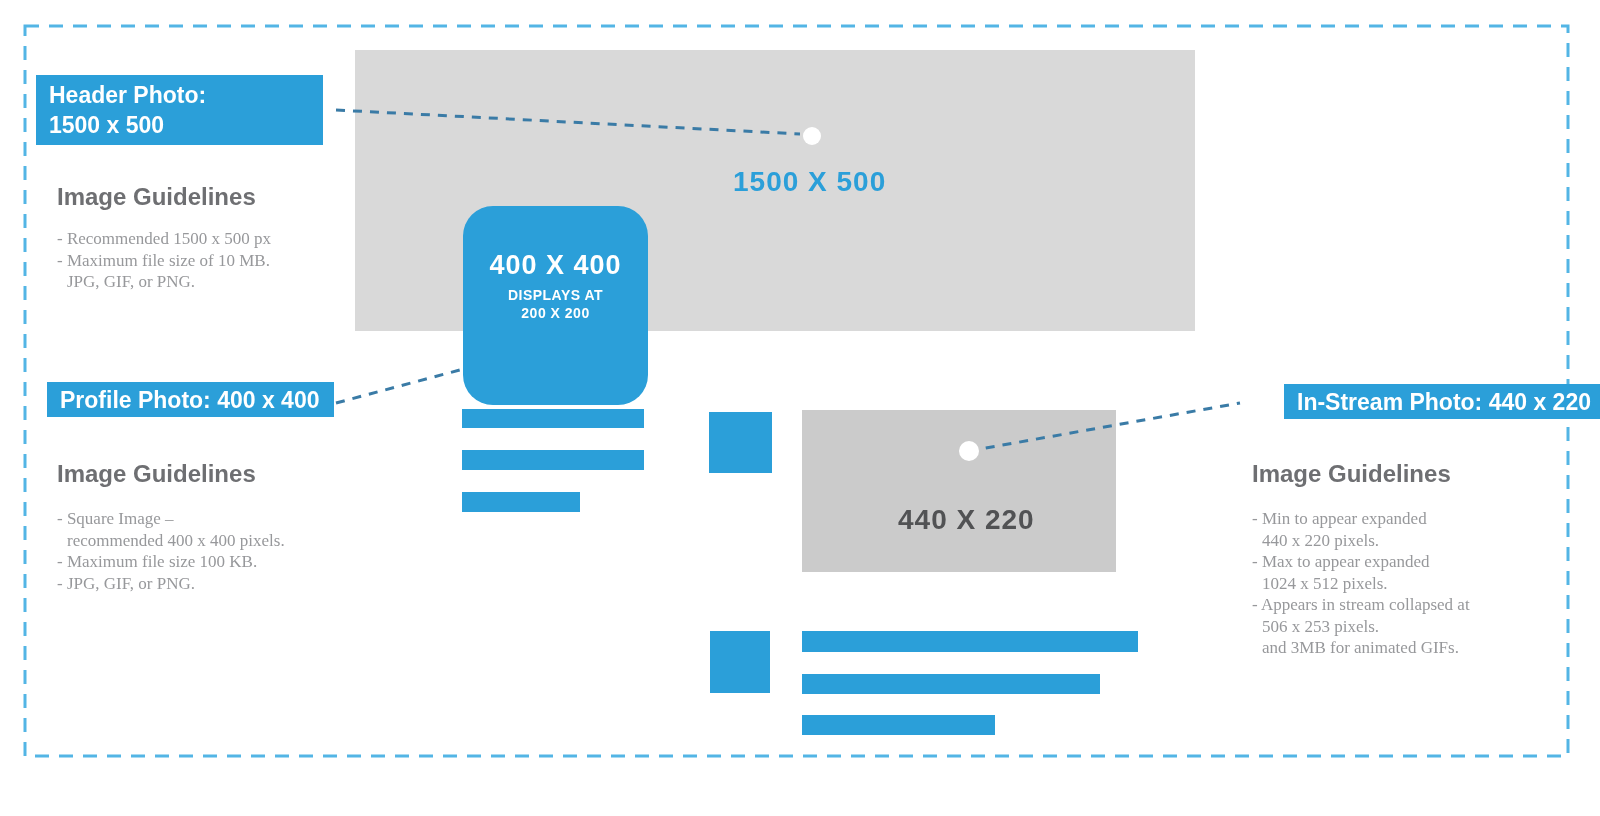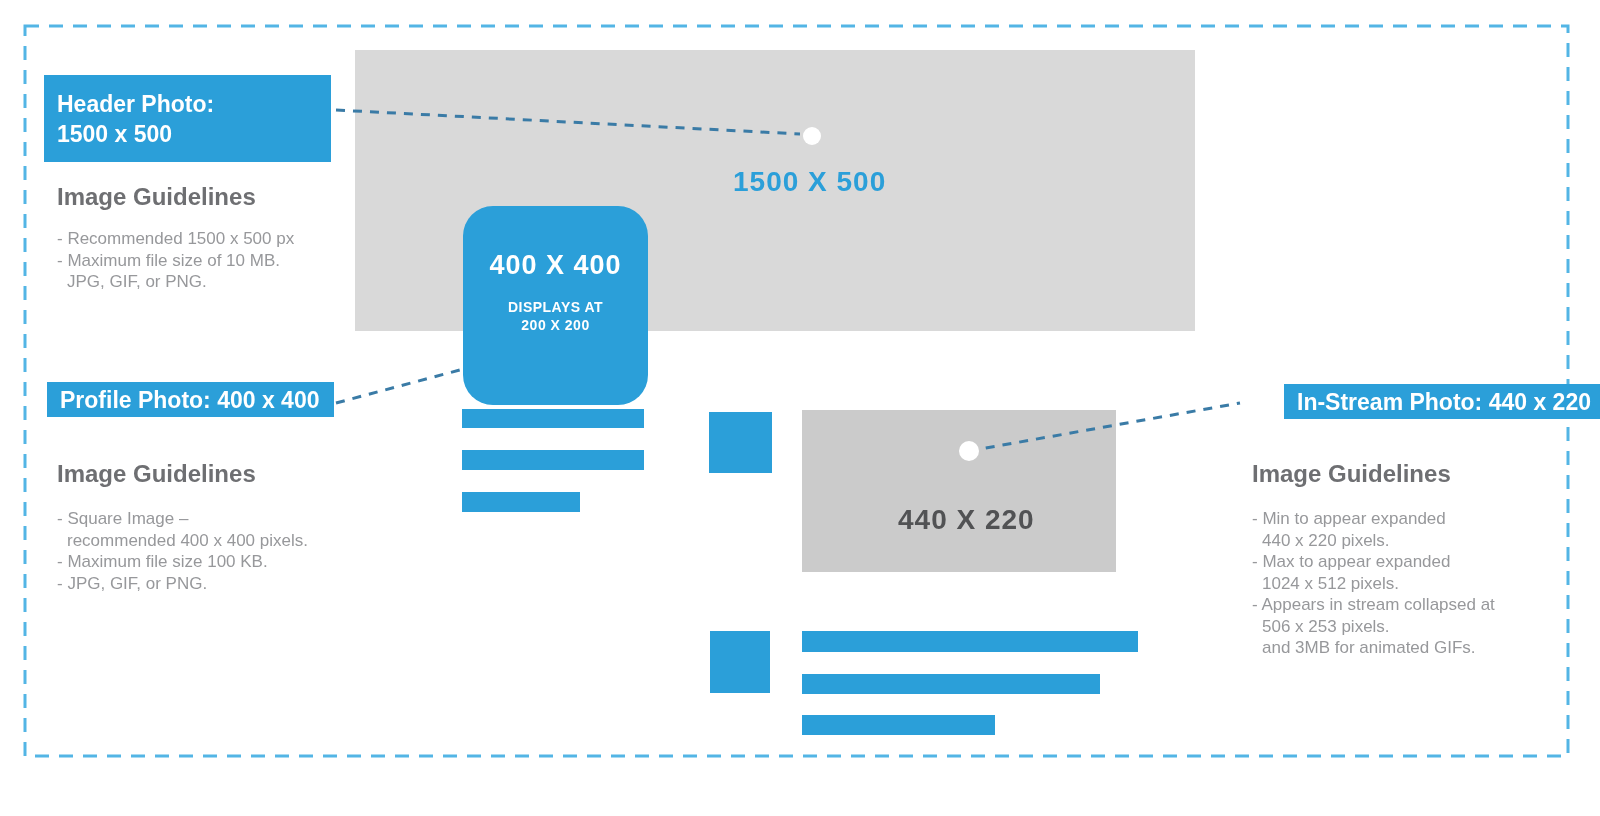--- a/index.html
+++ b/index.html
@@ -22,29 +22,29 @@
   .canvas-label-blue{
     color:var(--accent,#2B9FD9);font-weight:700;font-size:28px;letter-spacing:1px;
   }
   .canvas-label-dark{
     color:var(--photo-label-gray,#515254);font-weight:700;font-size:28px;letter-spacing:1px;margin-top:26px;
   }
   .guide-title{
     color:var(--heading-gray,#6E6F72);font-weight:700;font-size:24px;
   }
   .guide-list{
-    color:var(--body-gray,#97989B);font-size:17px;line-height:21.5px;
+    color:var(--body-gray,#97989B);font-size:17px;line-height:21.5px;font-family:Liberation Serif, serif;
   }
   .g-line.indent{margin-left:10px;}
   .profile-square{
     background:var(--accent,#2B9FD9);border-radius:30px;color:#ffffff;text-align:center;
     box-sizing:border-box;padding-top:44px;
   }
   .ps-size{font-size:27px;font-weight:700;letter-spacing:1px;}
-  .ps-sub{font-size:14px;font-weight:700;letter-spacing:0.5px;margin-top:18px;}
+  .ps-sub{font-size:14px;font-weight:700;letter-spacing:0.5px;margin-top:6px;}
   .ps-sub2{font-size:14px;font-weight:700;letter-spacing:0.5px;margin-top:2px;}
   .bar{background:var(--accent,#2B9FD9);position:absolute;}
   .sq{background:var(--accent,#2B9FD9);position:absolute;}
 </style>
 </head>
 <body>
 
 <div class="canvas">
 
   <div class="abs gray-canvas" style="left:355px;top:50px;width:840px;height:281px;"></div>
@@ -62,21 +62,21 @@
     <circle class="dot" cx="553" cy="345" r="8.5"></circle>
     <circle class="dot" cx="969" cy="451" r="10"></circle>
   </svg>
 
   <div class="abs profile-square" style="left:463px;top:206px;width:185px;height:199px;">
     <div class="ps-size">400 X 400</div>
     <div class="ps-sub">DISPLAYS AT</div>
     <div class="ps-sub2">200 X 200</div>
   </div>
 
-  <div class="abs blue-label" style="left:44px;top:75px;width:287px;height:87px;">
+  <div class="abs blue-label" style="left:36px;top:75px;width:287px;height:70px;">
     <span>Header Photo:</span>
     <span>1500 x 500</span>
   </div>
 
   <div class="abs guide-title" style="left:57px;top:183px;">Image Guidelines</div>
   <div class="abs guide-list" style="left:57px;top:228px;">
       <div class="g-line">- Recommended 1500 x 500 px</div>
       <div class="g-line">- Maximum file size of 10 MB.</div>
       <div class="g-line indent">JPG, GIF, or PNG.</div>
     </div>

